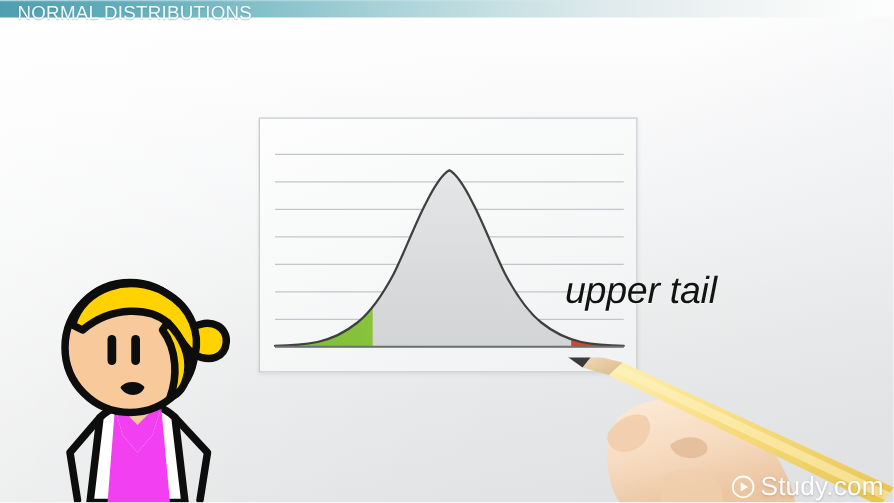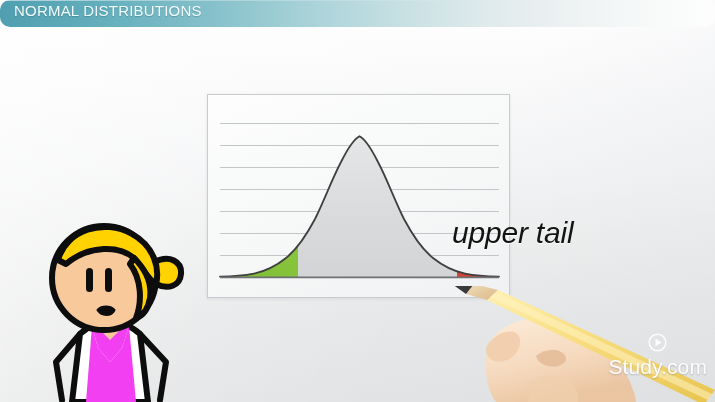--- a/index.html
+++ b/index.html
@@ -42,33 +42,32 @@
         rgba(210,214,218,0.22) 100%);
     pointer-events: none;
     z-index: 1;
   }
 
   
   .titlebar {
     position: absolute;
     left: 0; top: 0;
     width: 715px;
-    height: 27px;
+    height: 14px;
     z-index: 4;
     background: linear-gradient(90deg,
         #4f9fb0 0%,
         #63aebc 14%,
         #84c0ca 29%,
         #a8d2d8 43%,
         #c7e0e3 56%,
         #dfeaec 68%,
         #eef2f3 80%,
         #f7f9f9 90%,
         #fdfdfd 100%);
-    border-radius: 10px;
   }
   .titlebar .edge-top {
     position: absolute; left: 0; top: 0; width: 100%; height: 1px;
     background: linear-gradient(90deg, rgba(255,255,255,.55), rgba(255,255,255,0) 70%);
   }
   .title-text {
     position: absolute;
     left: 14px;
     top: 2px;
     font-size: 15px;
@@ -154,27 +153,26 @@
     top: 286px;
     width: 275px;
     height: 116px;
     z-index: 5;
   }
 
   
   .watermark {
     position: absolute;
     right: 8px;
-    bottom: 25px;
+    bottom: 2px;
     z-index: 8;
     display: flex;
     align-items: center;
     gap: 4px;
     opacity: 0.94;
-    flex-direction: column;
   }
   .watermark .play-icon {
     width: 19px;
     height: 19px;
     flex: 0 0 auto;
   }
   .watermark .wm-text {
     font-size: 21px;
     color: #ffffff;
     font-weight: 400;

